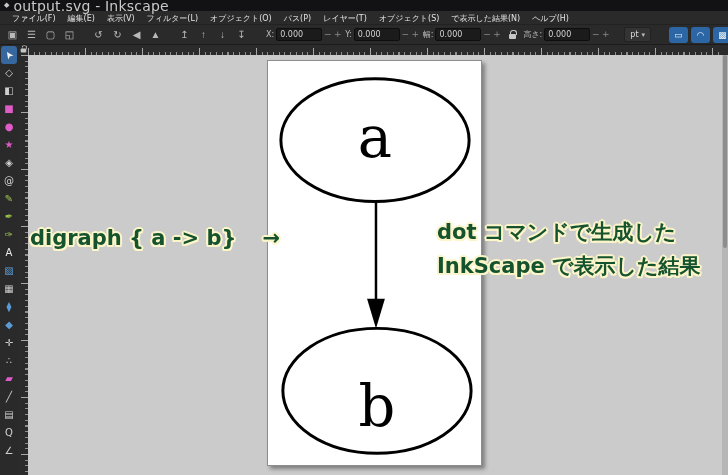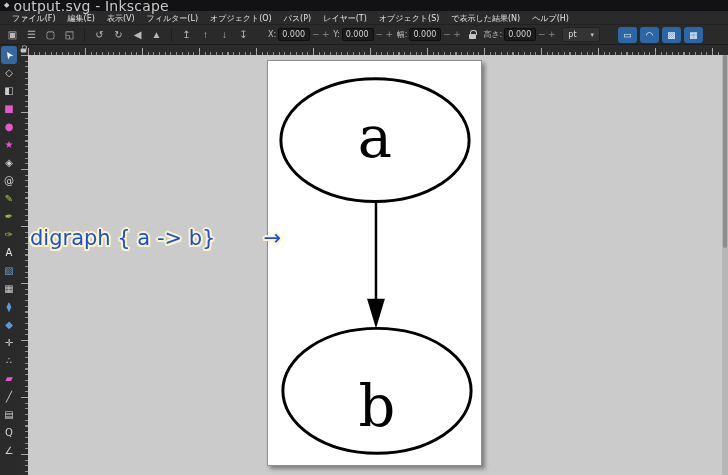--- a/index.html
+++ b/index.html
@@ -17,26 +17,26 @@
   .menu-item { font-size:8px; color:#e2e2e2; padding:2px 6px; cursor:default; white-space:nowrap; }
 
   
   .toolbar { height:20px; background:#2a2a2a; border-bottom:1px solid #1c1c1c; display:flex; align-items:center; padding:0 4px; gap:2px; }
   .tb-group { display:flex; align-items:center; gap:2px; }
   .tb-btn { width:17px; height:16px; background:transparent; border:none; color:#b9b9b9; font-size:10px; line-height:16px; text-align:center; padding:0; border-radius:2px; }
   .tb-sep { width:1px; height:14px; background:#1e1e1e; margin:0 4px; }
   .tb-fields { display:flex; align-items:center; gap:3px; margin-left:14px; }
   .field-group { display:flex; align-items:center; gap:1px; }
   .field-label { font-size:8px; color:#bdbdbd; margin-right:1px; white-space:nowrap; }
-  .field-input { width:32px; height:13px; background:#1b1b1b; border:1px solid #0e0e0e; color:#d3d3d3; font-size:8px; font-family:"DejaVu Sans",sans-serif; padding:0 3px; border-radius:2px; }
+  .field-input { width:46px; height:13px; background:#1b1b1b; border:1px solid #0e0e0e; color:#d3d3d3; font-size:8px; font-family:"DejaVu Sans",sans-serif; padding:0 3px; border-radius:2px; }
   .spin { font-size:9px; color:#8b8b8b; width:9px; text-align:center; line-height:13px; }
   .lock-wrap { width:14px; height:14px; display:flex; align-items:center; justify-content:center; margin:0 1px; }
   .lock-icon { width:7px; height:5px; background:#c6c6c6; border-radius:1px; position:relative; margin-top:3px; }
   .lock-icon::before { content:""; position:absolute; top:-4px; left:1px; width:5px; height:4px; border:1px solid #c6c6c6; border-bottom:none; border-radius:3px 3px 0 0; }
-  .unit-btn { display:flex; align-items:center; gap:14px; background:#343434; border:1px solid #222; border-radius:2px; height:15px; padding:0 5px; margin-left:4px; }
+  .unit-btn { display:flex; align-items:center; gap:3px; background:#343434; border:1px solid #222; border-radius:2px; height:15px; padding:0 5px; margin-left:12px; }
   .unit-btn .unit-text { font-size:8px; color:#dcdcdc; }
   .unit-btn .caret { font-size:7px; color:#bdbdbd; }
   .tb-affect { display:flex; align-items:center; gap:3px; margin-left:16px; }
   .tb-affect .tb-btn { background:#2c66a4; color:#eaf2fa; border-radius:3px; width:19px; height:16px; font-size:9px; }
 
   
   .main { position:relative; display:flex; height:430px; }
   .toolbox { width:18px; background:#2a2a2a; display:flex; flex-direction:column; align-items:center; padding-top:1px; }
   .tool { width:16px; height:18px; display:flex; align-items:center; justify-content:center; border-radius:3px; cursor:default; }
   .tool .glyph { font-size:10px; line-height:1; }
@@ -59,25 +59,25 @@
 
   .canvas { position:absolute; left:10px; top:10px; right:0; bottom:0; background:#cbcbcb; overflow:hidden; }
   .page { position:absolute; left:239px; top:5px; width:215px; height:406px; background:#ffffff;
     border:1px solid #8e8e8e; box-shadow:3px 3px 4px rgba(0,0,0,.38); }
   .page svg { width:100%; height:100%; display:block; }
 
   .scrollbar-v { position:absolute; right:0; top:0; width:6px; bottom:0; background:#b6b6b6; }
   .scrollbar-v .thumb { position:absolute; top:0; left:1px; width:4px; height:46%; background:#8d8d8d; border-radius:2px; }
 
   
-  .pink { position:absolute; font-weight:normal; color:#1d4ed8; z-index:5;
+  .pink { position:absolute; font-weight:bold; color:#14532d; z-index:5;
     text-shadow:
       -1.5px -1.5px 0 #fcf5c9, 1.5px -1.5px 0 #fcf5c9,
       -1.5px  1.5px 0 #fcf5c9, 1.5px  1.5px 0 #fcf5c9,
-      -2px 0 0 #fcf5c9, 2px 0 0 #fcf5c9, 0 -2px 0 #fcf5c9, 0 2px 0 #fcf5c9; gap: 22px; }
+      -2px 0 0 #fcf5c9, 2px 0 0 #fcf5c9, 0 -2px 0 #fcf5c9, 0 2px 0 #fcf5c9; }
   .note-left { left:2px; top:171px; font-size:21px; display:flex; align-items:center; }
   .note-left .arrow-sym { margin-left:26px; }
   .note-right { left:409px; top:160px; font-size:21px; line-height:34px; white-space:nowrap; }
 </style>
 </head>
 <body>
 
 <div class="window">
 
   <div class="titlebar">
@@ -257,20 +257,22 @@
             <text x="110" y="368" text-anchor="middle" font-family="DejaVu Serif, serif" font-size="58" fill="#000000">b</text>
           </svg>
         </div>
 
         <div class="pink note-left">
           <span>digraph { a -&gt; b}</span>
           <span class="arrow-sym">→</span>
         </div>
 
         <div class="pink note-right">
+          <div>dot コマンドで生成した</div>
+          <div>InkScape で表示した結果</div>
         </div>
 
         <div class="scrollbar-v">
           <div class="thumb"></div>
         </div>
       </div>
     </div>
   </div>
 </div>
 

